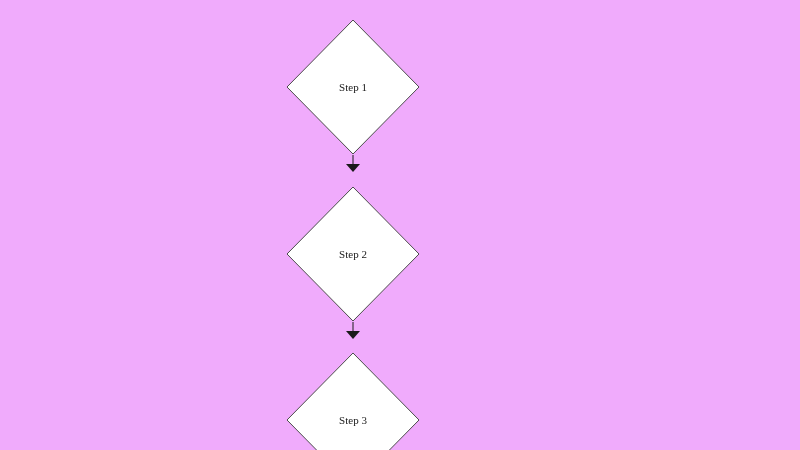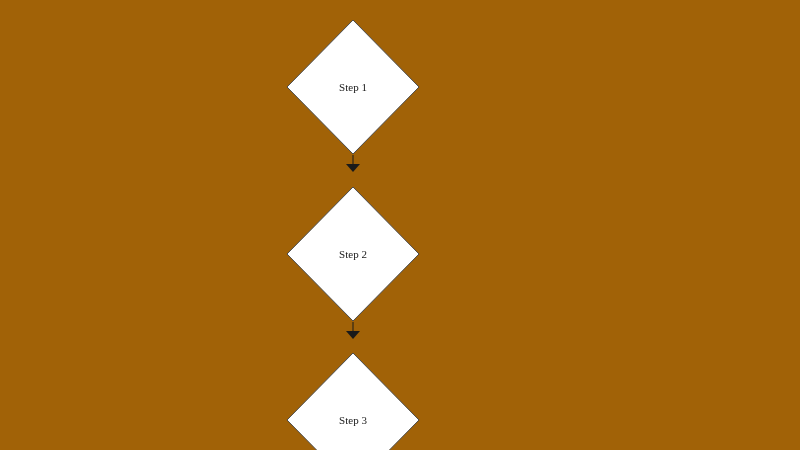--- a/index.html
+++ b/index.html
@@ -11,21 +11,21 @@
     width: 800px;
     height: 450px;
     background: #ffffff;
     font-family: "Liberation Serif", "DejaVu Serif", serif;
     overflow: hidden;
   }
   #canvas {
     position: relative;
     width: 800px;
     height: 450px;
-    background: #a16207;
+    background: #f0abfc;
     overflow: hidden;
   }
   #flow-svg {
     position: absolute;
     left: 0;
     top: 0;
     width: 800px;
     height: 450px;
     display: block;
   }

